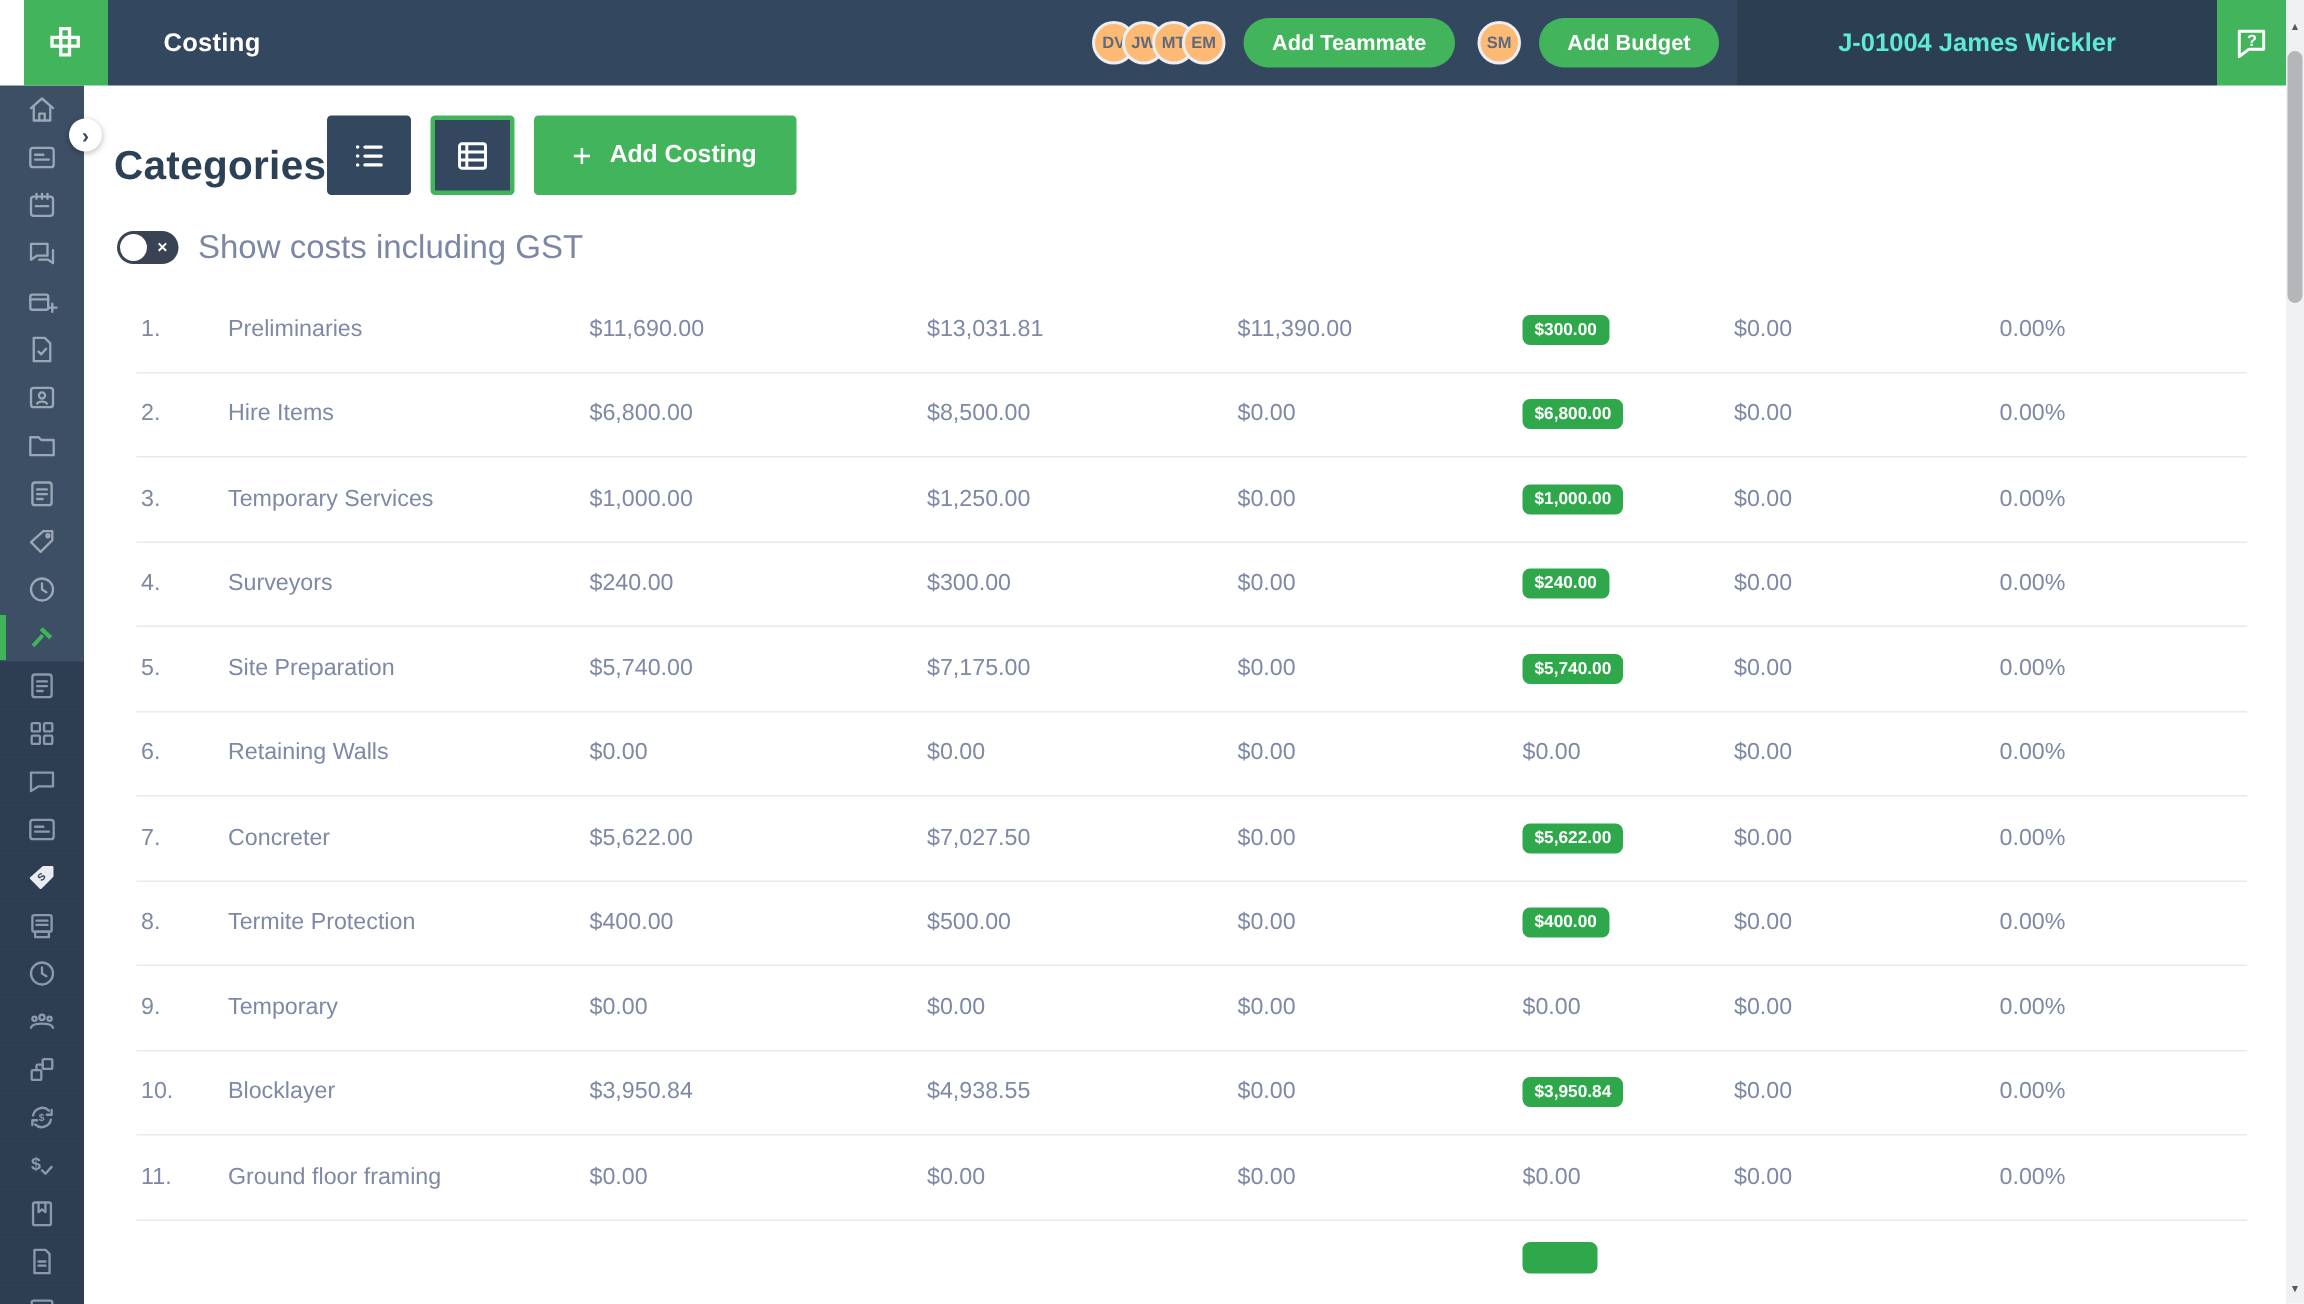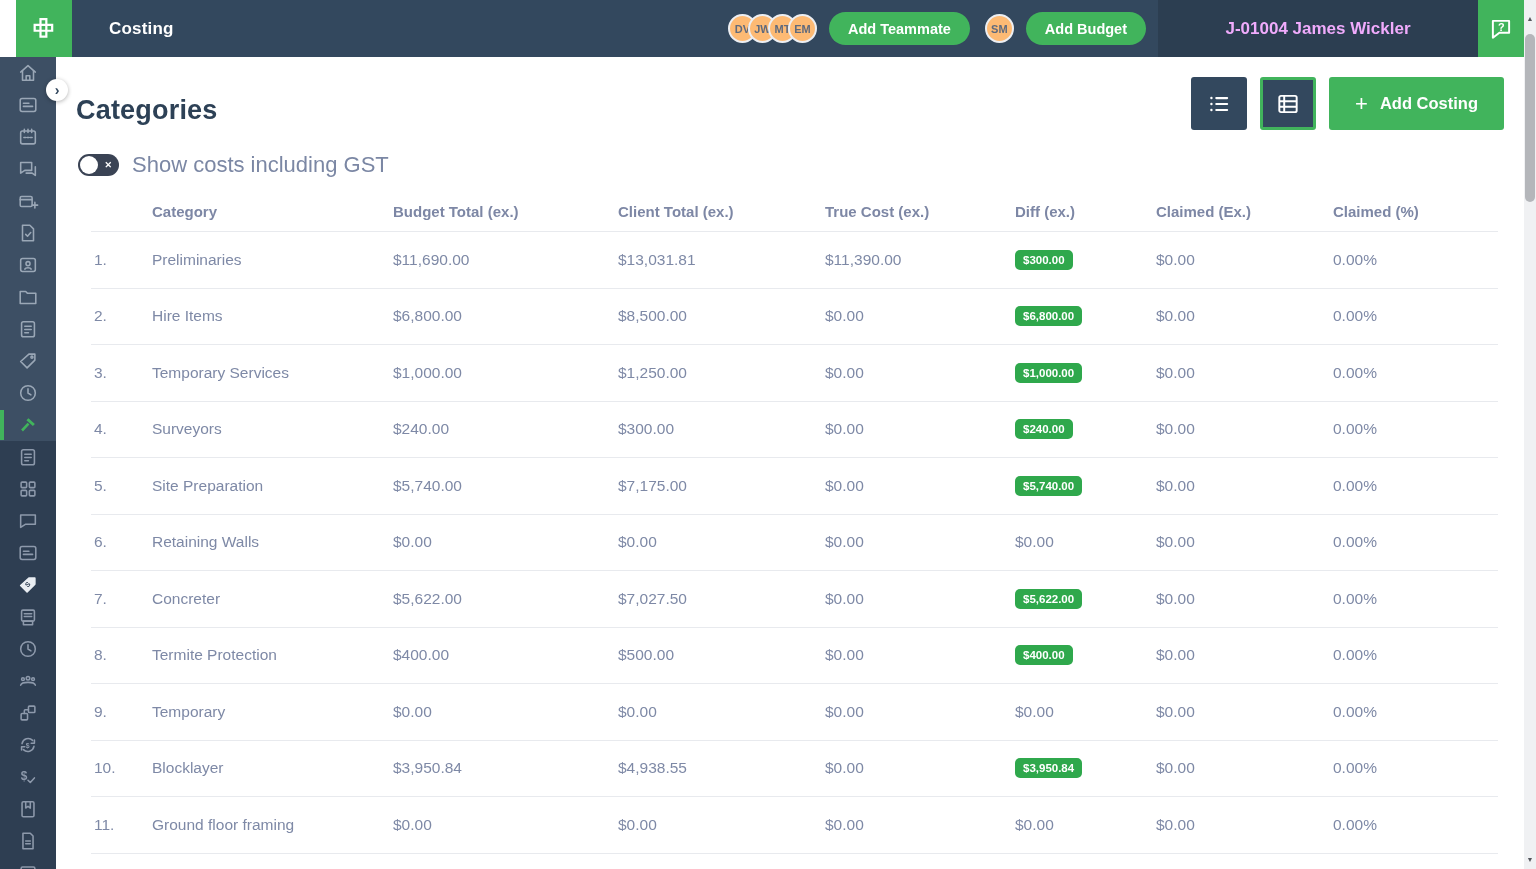--- a/index.html
+++ b/index.html
@@ -18,41 +18,41 @@
   .avatars{display:flex; margin-left:auto;}
   .avatar{width:29px; height:29px; border-radius:50%; background:#fdba74; border:2px solid #eceef2;
     color:#5f6a7d; font-size:11px; font-weight:bold; display:flex; align-items:center; justify-content:center;}
   .avatars .avatar{margin-left:-9px;}
   .avatars .avatar:first-child{margin-left:0;}
   .pill{height:33px; border:none; border-radius:17px; background:var(--green); color:#fff;
     font-family:inherit; font-size:14.5px; font-weight:600; padding:0 19px; margin-left:12px; cursor:pointer;}
   .solo-avatar{margin-left:15px;}
   .pill.last{margin-right:12px;}
   .job-block{width:320px; background:var(--navy-dark); display:flex; align-items:center; justify-content:center;}
-  .job-block span{color:#f0abfc; font-weight:bold; font-size:17px;}
+  .job-block span{color:#5eead4; font-weight:bold; font-size:17px;}
   .help-btn{width:46px; background:var(--green); border:none; cursor:pointer; display:flex; align-items:center; justify-content:center;}
   
   .scrollbar{position:absolute; right:0; top:0; width:12px; height:869px; background:#f0f1f3; z-index:9;}
   .scroll-arrow{position:absolute; left:0; width:12px; text-align:center; font-size:7px; color:#55585e; line-height:10px;}
   .scroll-arrow.up{top:14px;} .scroll-arrow.down{bottom:4px;}
   .scroll-thumb{position:absolute; left:1px; top:34px; width:10px; height:168px; background:#b4b6ba; border-radius:5px;}
   
   .sidebar{position:absolute; left:0; top:57px; width:56px; height:812px; background:var(--sb-upper); z-index:4;}
   .sb-item{position:relative; width:56px; height:32px; display:flex; align-items:center; justify-content:center;
     color:#9aa7b6; cursor:pointer;}
   .sb-item.sub{background:var(--sb-lower); color:#8d99ab;}
   .sb-item.active{color:var(--green);}
   .sb-item.active::before{content:''; position:absolute; left:0; top:1px; bottom:1px; width:4px; background:var(--green);}
   .sb-item.active-sub{color:#e9edf2;}
   .collapse-btn{position:absolute; left:46px; top:79px; width:22px; height:22px; border-radius:50%;
     background:#fff; border:none; box-shadow:0 1px 4px rgba(0,0,0,.3); cursor:pointer; z-index:6;
     color:#33485e; font-size:14px; font-weight:bold; line-height:20px; text-align:center; padding:0;}
   
   .content{position:absolute; left:56px; top:57px; right:12px; bottom:0; background:#fff; overflow:hidden;}
-  .head-row{display:flex; justify-content:space-between; align-items:flex-start; padding:20px 20px 0 20px;}
+  .head-row{display:flex; justify-content:flex-start; align-items:flex-start; padding:20px 20px 0 20px;}
   h1{margin-top:18px; font-size:27px; color:var(--heading); letter-spacing:.2px;}
   .actions{display:flex; gap:13px;}
   .view-btn{width:56px; height:53px; background:var(--navy); border:none; border-radius:3px; cursor:pointer;
     display:flex; align-items:center; justify-content:center; color:#fff;}
   .view-btn.selected{background:var(--navy); border:3px solid var(--green);}
   .btn-add{height:53px; background:var(--green); border:none; border-radius:3px; color:#fff; cursor:pointer;
     font-family:inherit; font-size:16.5px; font-weight:bold; padding:0 26px; display:flex; align-items:center; gap:12px;}
   .btn-add .plus{font-size:22px; font-weight:normal; line-height:1;}
   .toggle-row{display:flex; align-items:center; gap:13px; margin:22px 0 0 22px;}
   .switch{position:relative; width:41px; height:22px; border-radius:11px; background:#3a4354; border:none; cursor:pointer; flex:0 0 41px;}
@@ -312,30 +312,20 @@
 
   <div class="toggle-row">
     <button class="switch">
       <span class="knob"></span>
       <span class="off-x">✕</span>
     </button>
     <span class="toggle-label">Show costs including GST</span>
   </div>
 
   <div class="table">
-    <div class="tgrid thead" id="thead">
-        <span></span>
-        <span>Category</span>
-        <span>Budget Total (ex.)</span>
-        <span>Client Total (ex.)</span>
-        <span>True Cost (ex.)</span>
-        <span>Diff (ex.)</span>
-        <span>Claimed (Ex.)</span>
-        <span>Claimed (%)</span>
-      </div>
     <div id="tbody">
   <div class="tgrid trow">
     <span>1.</span>
     <span>Preliminaries</span>
     <span>$11,690.00</span>
     <span>$13,031.81</span>
     <span>$11,390.00</span>
     <span><span class="badge">$300.00</span></span>
     <span>$0.00</span>
     <span>0.00%</span>

